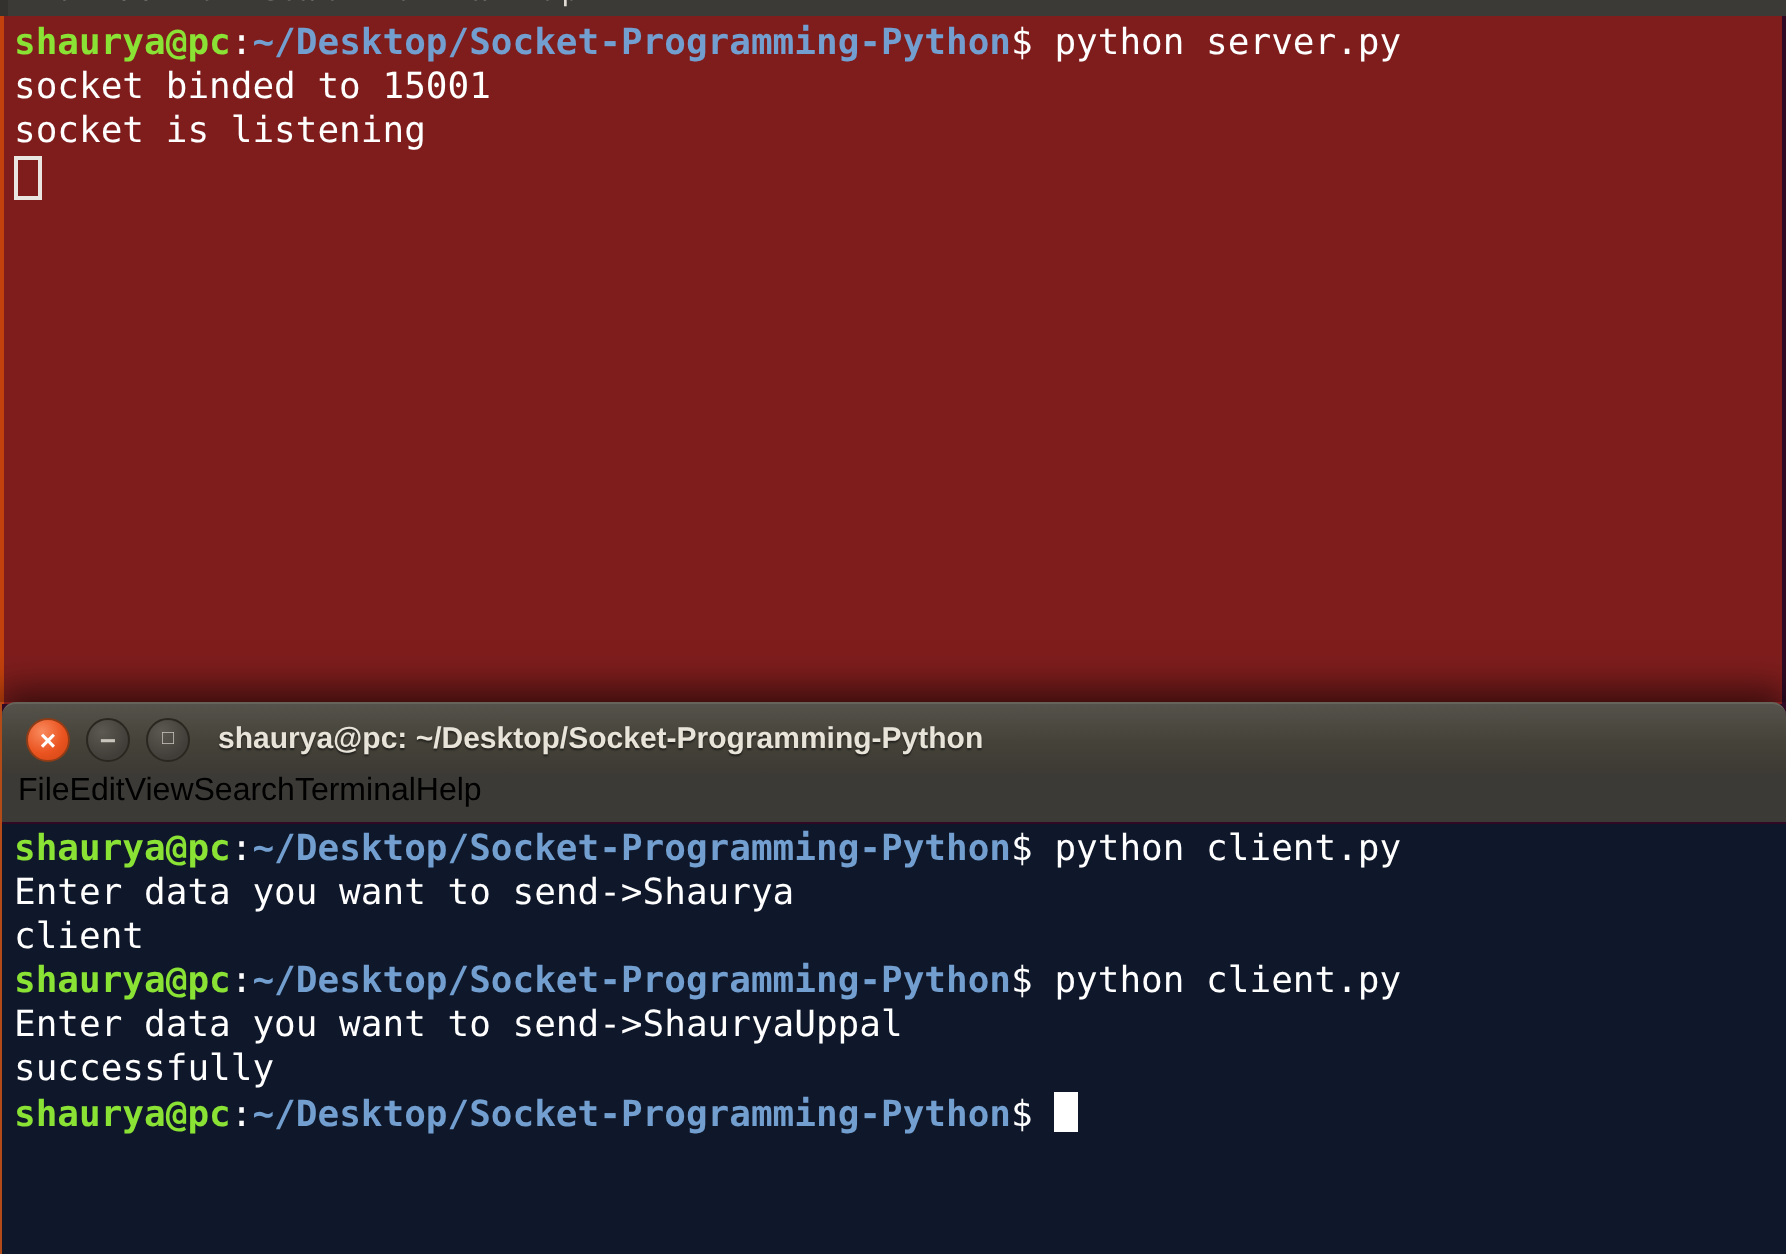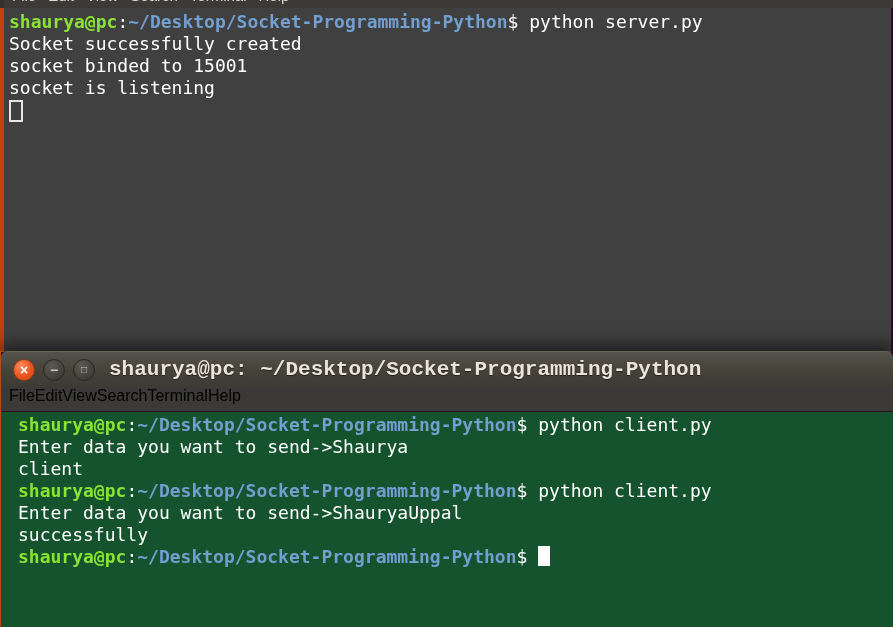--- a/index.html
+++ b/index.html
@@ -15,21 +15,21 @@
   }
   .menu-row { display:flex; padding-left:8px; }
   .menu-row .menu-item {
     font-size:15px; line-height:24px; color:#dfdbd2; padding:0 6px; cursor:default;
   }
   .menu-row .menu-item:first-child { padding-left:0; }
   .top-menu-sliver .menu-row { position:absolute; top:-16px; left:0; }
 
   .top-terminal {
     position:absolute; top:8px; left:0; width:891px; height:344px;
-    background:#404040; border-left:4px solid #c2410c; box-sizing:border-box;
+    background:#7f1d1d; border-left:2px solid #c2410c; box-sizing:border-box;
     padding:3px 0 0 5px;
     font-family:"DejaVu Sans Mono", monospace; font-size:18px; line-height:22px;
     color:#ffffff;
   }
   .tline { white-space:pre; height:22px; }
   .u { color:#8ae234; font-weight:bold; }
   .p { color:#729fcf; font-weight:bold; }
   .cursor-hollow {
     display:inline-block; width:10px; height:18px;
     border:2px solid #e9e5e1; margin-top:1px; vertical-align:-3px;
@@ -60,29 +60,29 @@
     background:radial-gradient(circle at 35% 30%, #f98a5e, #ea5420 55%, #cf4413);
     border:1px solid #8f3c17; color:#fff; font-size:14px; font-weight:bold; line-height:1;
   }
   .wbtn-dim {
     background:radial-gradient(circle at 35% 30%, #5c5952, #413e39 70%);
     border:1px solid #29271f; color:#c9c5bc; line-height:1;
   }
   .wbtn-min { font-size:14px; font-weight:bold; }
   .wbtn-max { font-size:10px; font-weight:bold; }
   .title-text {
-    margin-left:6px; font-size:21px; font-weight:bold; color:#e8e4da;
-    text-shadow:0 1px 1px rgba(0,0,0,0.5); white-space:pre; cursor:default;font-family:Liberation Mono, monospace;
+    margin-left:6px; font-size:15px; font-weight:bold; color:#e8e4da;
+    text-shadow:0 1px 1px rgba(0,0,0,0.5); white-space:pre; cursor:default;
   }
   .menubar {
     height:24px; background:#3b3a36; display:flex; padding-left:8px;
   }
   .bottom-terminal {
     position:absolute; top:61px; left:0; right:0; bottom:0;
-    background:#14532d; box-sizing:border-box; padding:2px 0 0 17px;
+    background:#0f172a; box-sizing:border-box; padding:2px 0 0 6px;
     font-family:"DejaVu Sans Mono", monospace; font-size:18px; line-height:22px;
     color:#ffffff;
   }
 </style>
 </head>
 <body>
 
 <div class="stage">
 
   <div class="top-menu-sliver">
@@ -91,21 +91,20 @@
       <span class="menu-item">Edit</span>
       <span class="menu-item">View</span>
       <span class="menu-item">Search</span>
       <span class="menu-item">Terminal</span>
       <span class="menu-item">Help</span>
     </div>
   </div>
 
   <div class="top-terminal">
     <div class="tline"><span class="u">shaurya@pc</span><span>:</span><span class="p">~/Desktop/Socket-Programming-Python</span><span>$ </span><span>python server.py</span></div>
-    <div class="tline">Socket successfully created</div>
     <div class="tline">socket binded to 15001</div>
     <div class="tline">socket is listening</div>
     <div class="tline"><span class="cursor-hollow"></span></div>
   </div>
 
   <div class="bottom-window">
 
     <div class="titlebar">
       <span class="wbtn wbtn-close">
           <span>×</span>

